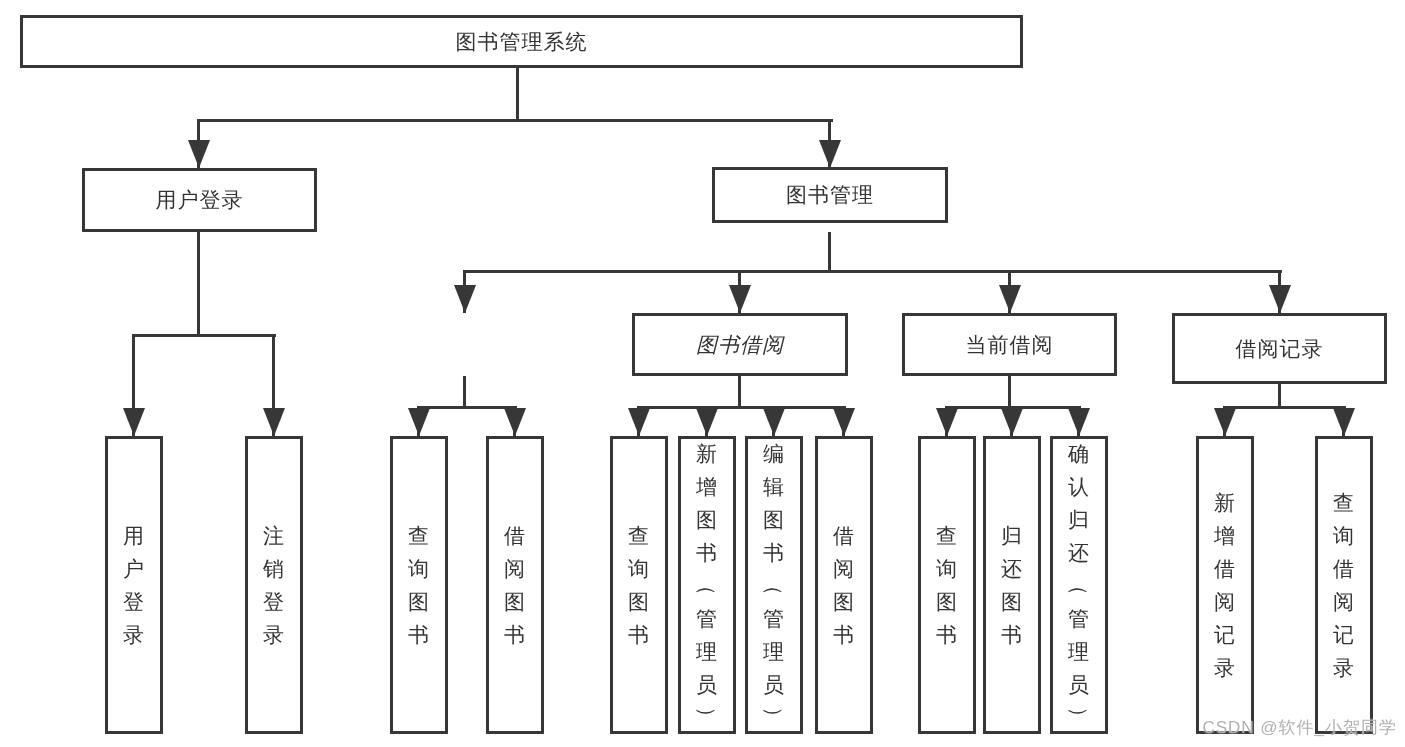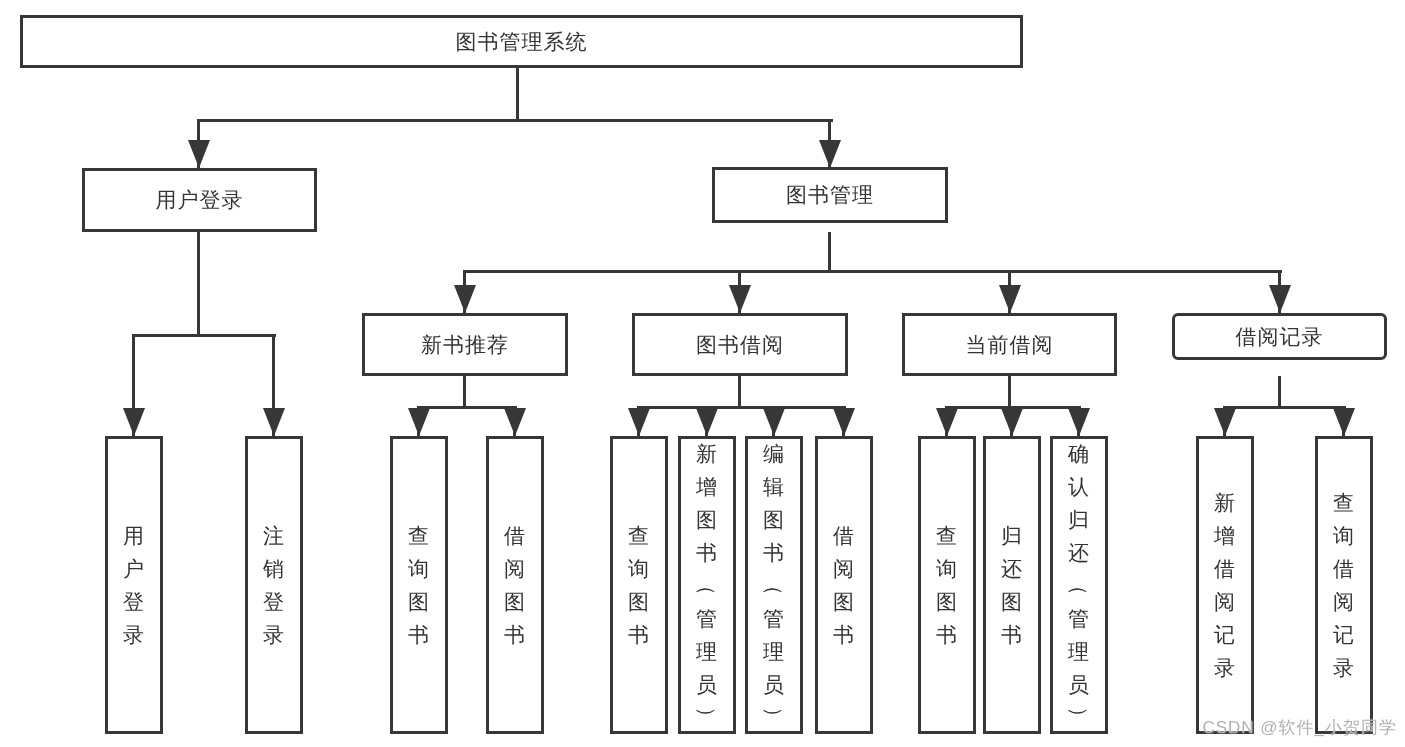--- a/index.html
+++ b/index.html
@@ -40,30 +40,27 @@
     <span>用户登录</span>
   </div>
 
   <div class="box" style="left:20px;top:15px;width:1003px;height:53px;">
     <span>图书管理系统</span>
   </div>
   <div class="box" style="left:712px;top:167px;width:236px;height:56px;">
     <span>图书管理</span>
   </div>
 
-  <div class="box" style="left:362px;top:313px;width:206px;height:63px;">
-    <span>新书推荐</span>
-  </div>
-  <div class="box" style="left:632px;top:313px;width:216px;height:63px;">
+  <div class="box" style="left:632px;top:313px;width:216px;height:63px;font-style:italic;">
     <span>图书借阅</span>
   </div>
   <div class="box" style="left:902px;top:313px;width:215px;height:63px;text-align:center;">
     <span>当前借阅</span>
   </div>
-  <div class="box" style="left:1172px;top:313px;width:215px;height:47px;border-radius:6px;">
+  <div class="box" style="left:1172px;top:313px;width:215px;height:71px;">
     <span>借阅记录</span>
   </div>
 
   <div class="box leaf" style="left:105px;top:436px;width:58px;height:298px;">
       <span class="vchar">用</span>
       <span class="vchar">户</span>
       <span class="vchar">登</span>
       <span class="vchar">录</span>
     </div>
   <div class="box leaf" style="left:245px;top:436px;width:58px;height:298px;">

